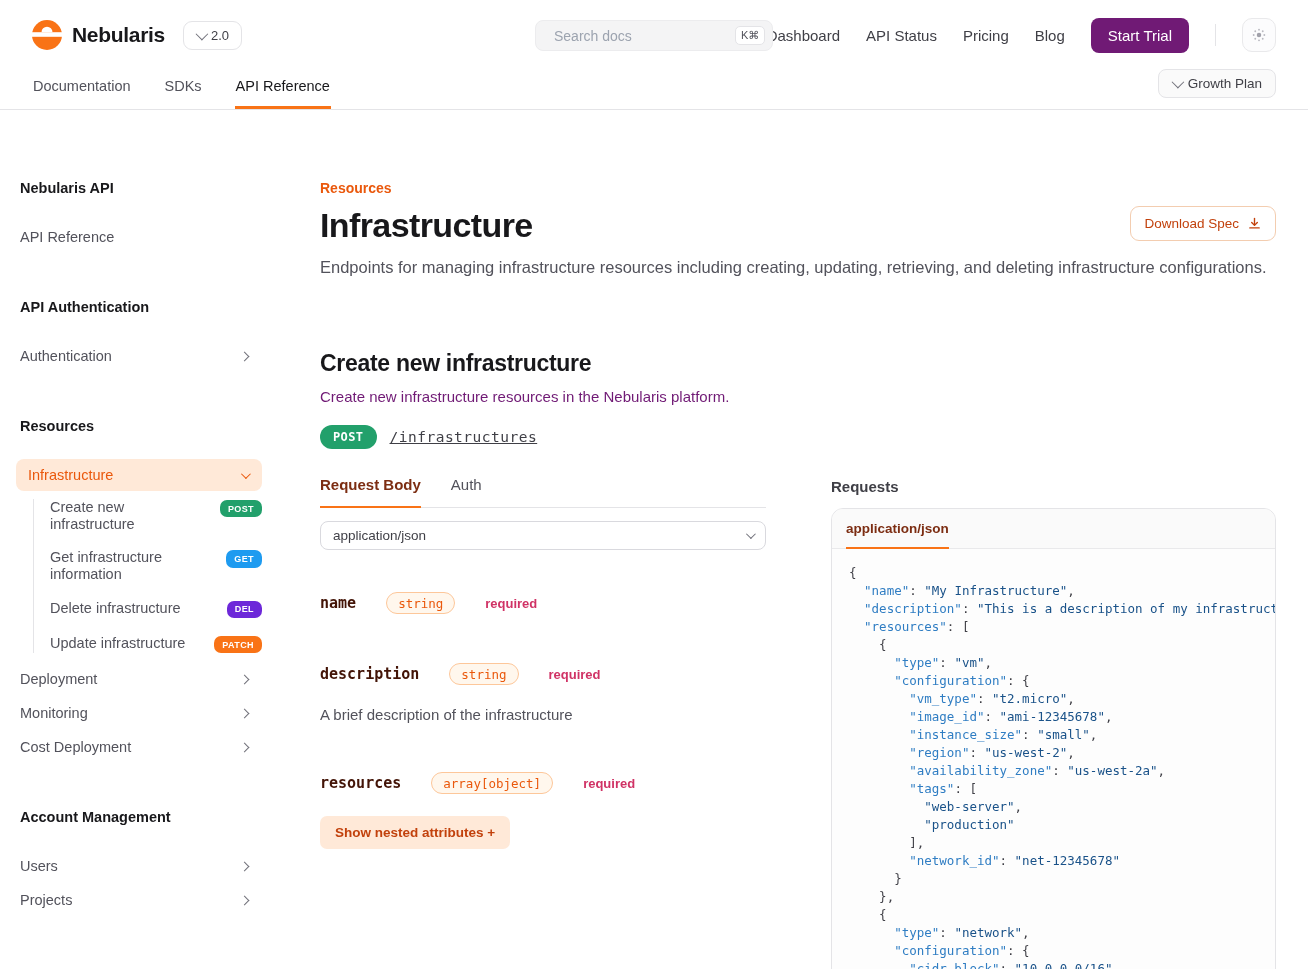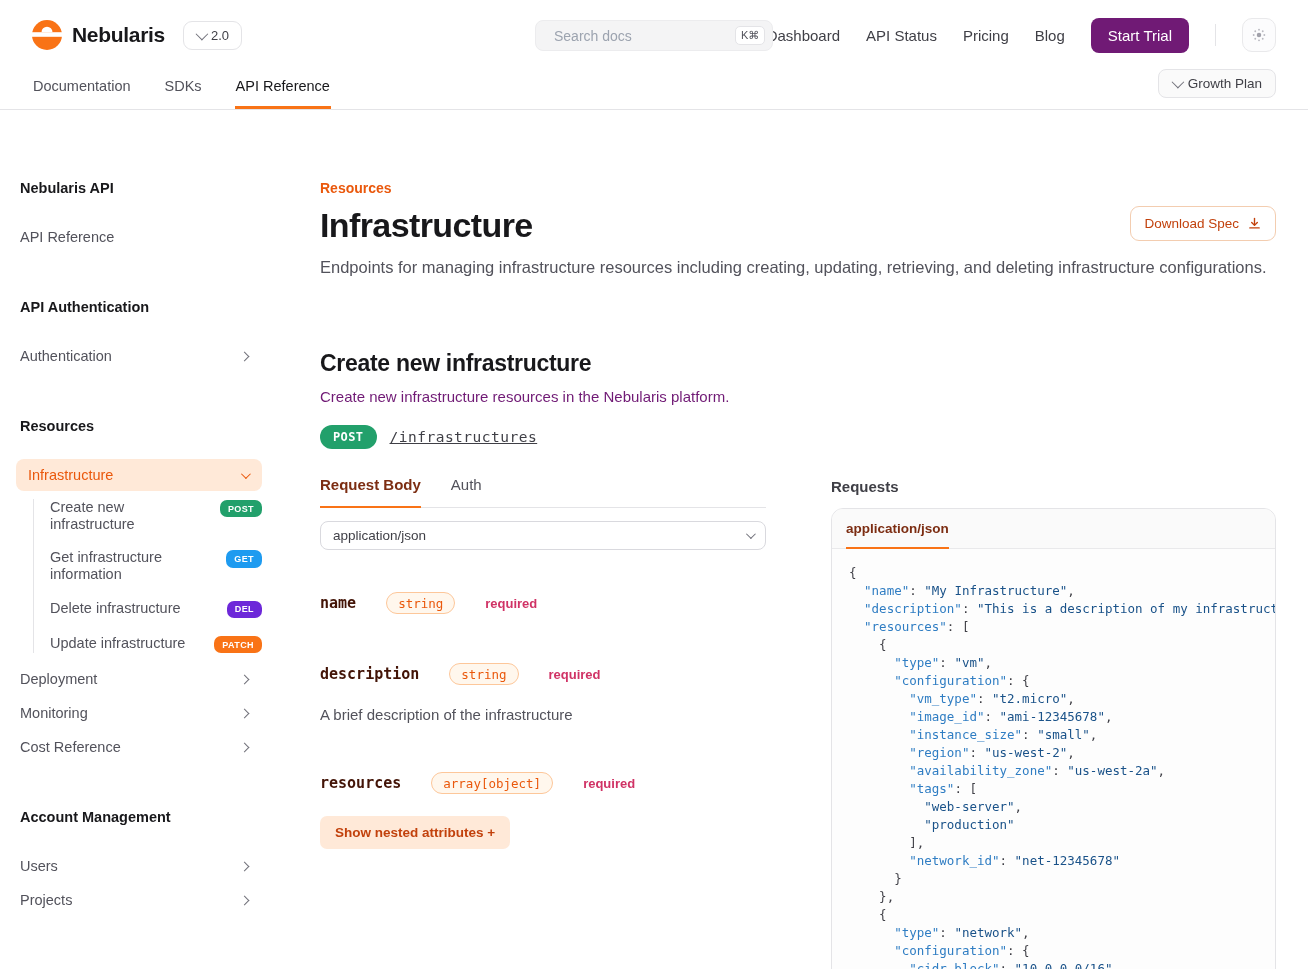--- a/index.html
+++ b/index.html
@@ -210,21 +210,21 @@
 
       <div class="sb-item">
         <span>Deployment</span>
         <span class="chev right"></span>
       </div>
       <div class="sb-item">
         <span>Monitoring</span>
         <span class="chev right"></span>
       </div>
       <div class="sb-item">
-        <span>Cost Reference</span>
+        <span>Cost Deployment</span>
         <span class="chev right"></span>
       </div>
     </div>
 
     <div class="sb-section">
       <div class="sb-heading">Account Management</div>
       <div class="sb-item">
         <span>Users</span>
         <span class="chev right"></span>
       </div>

